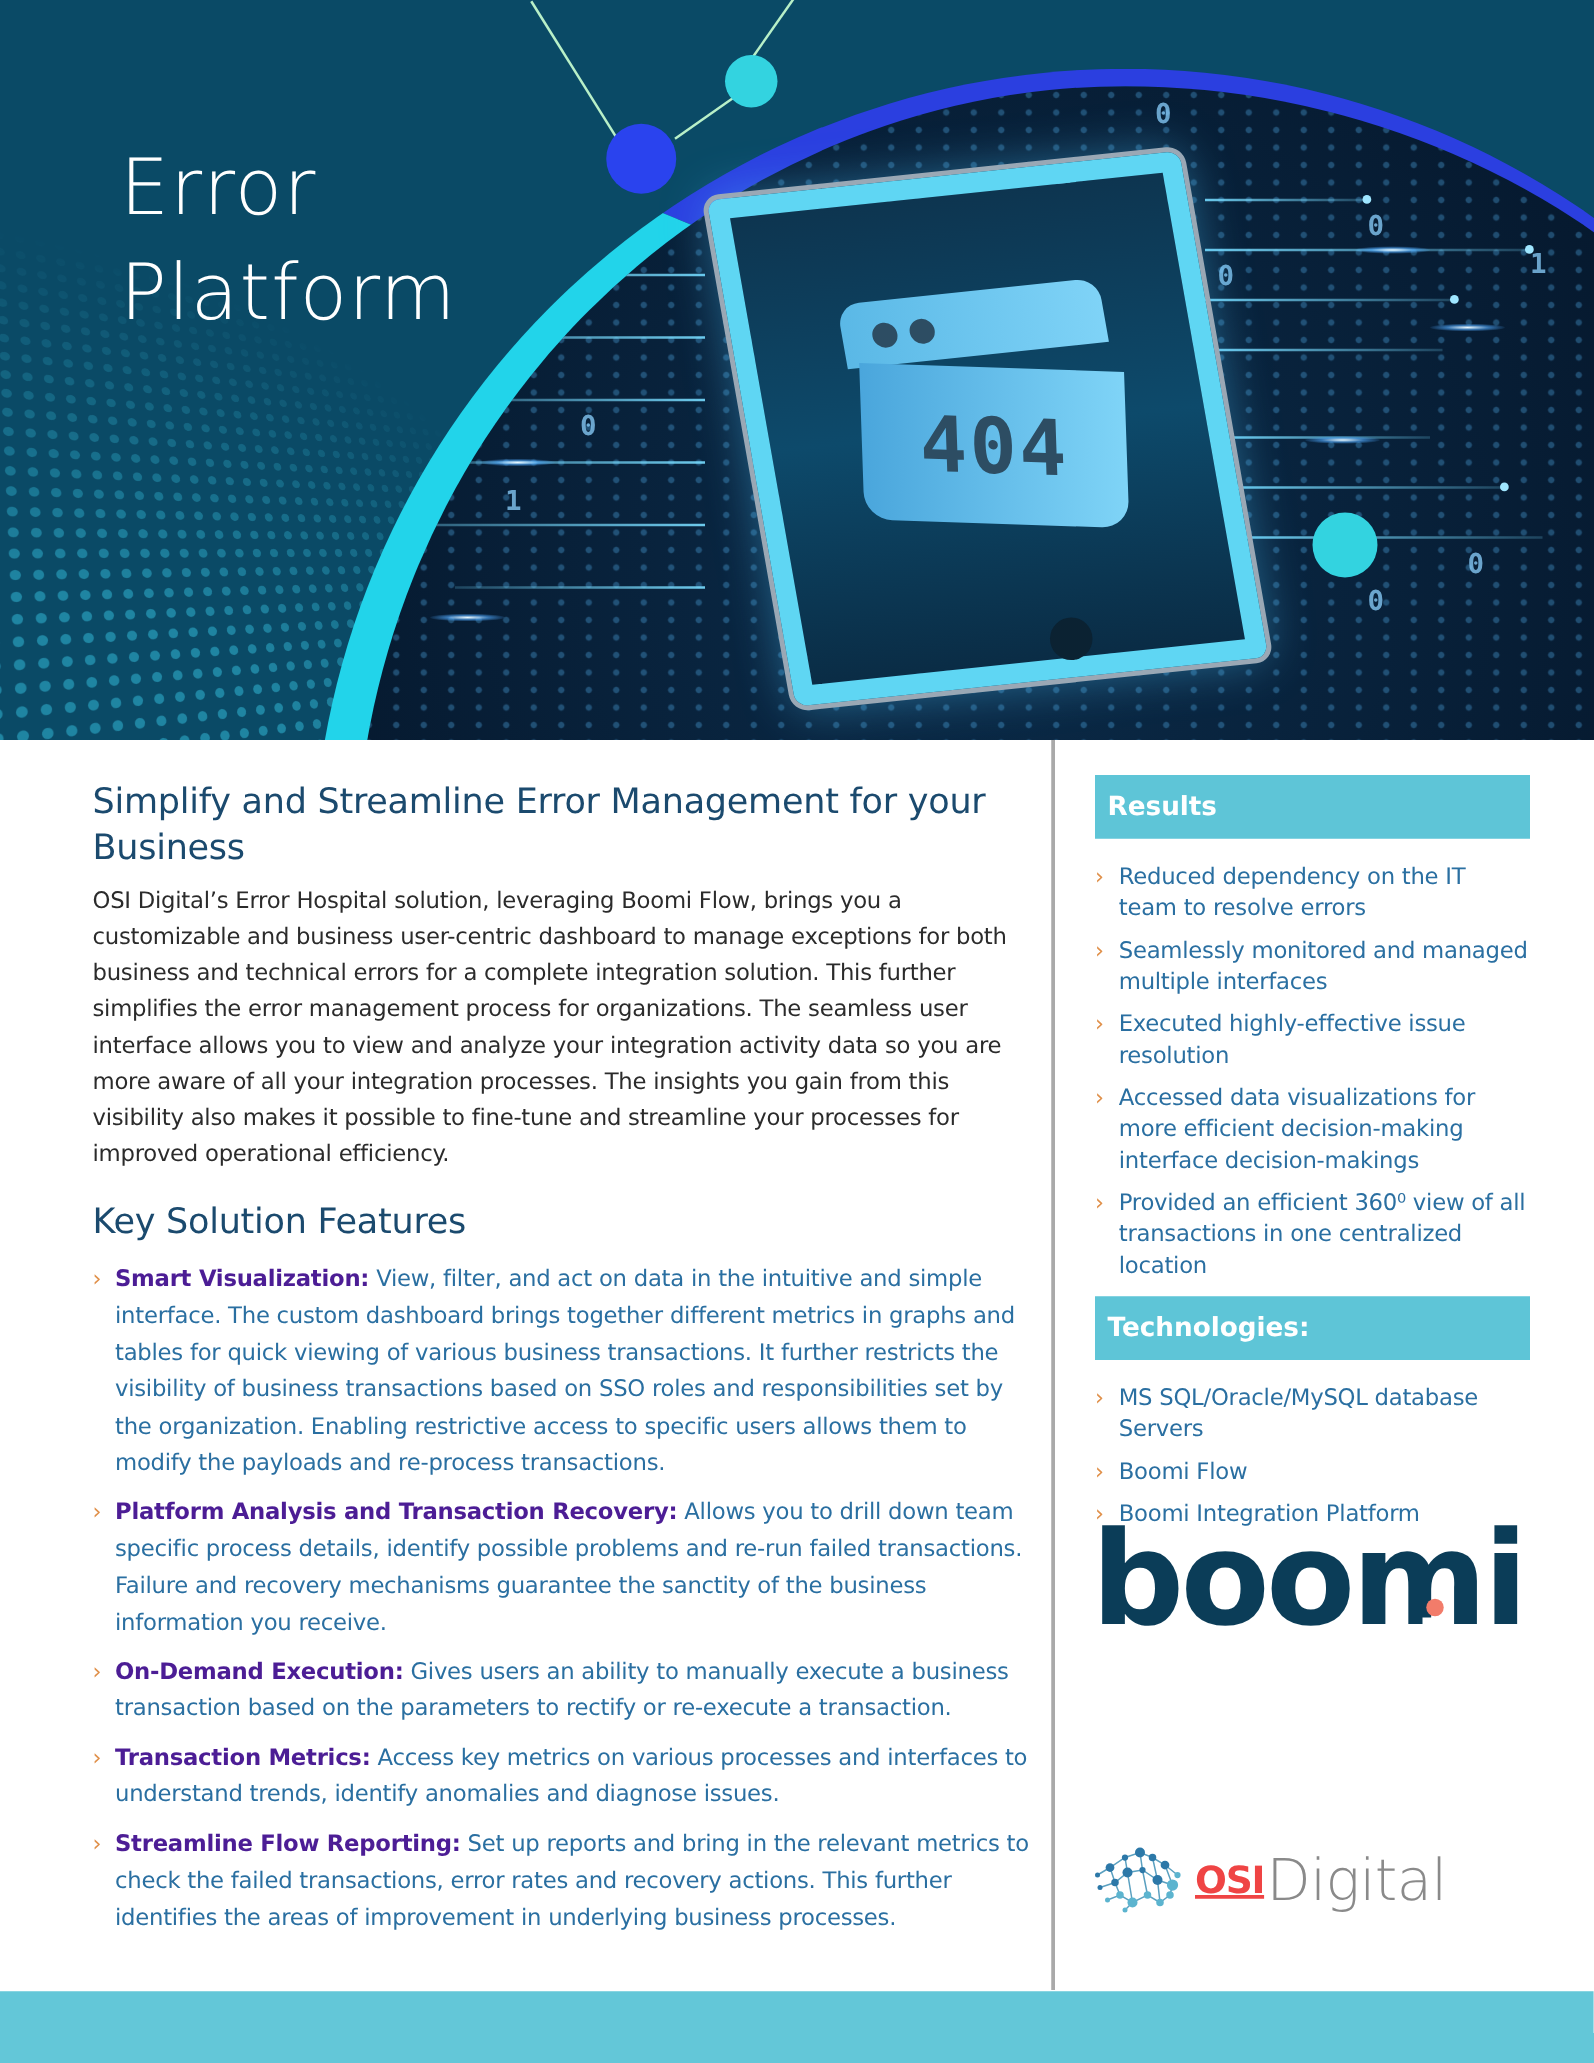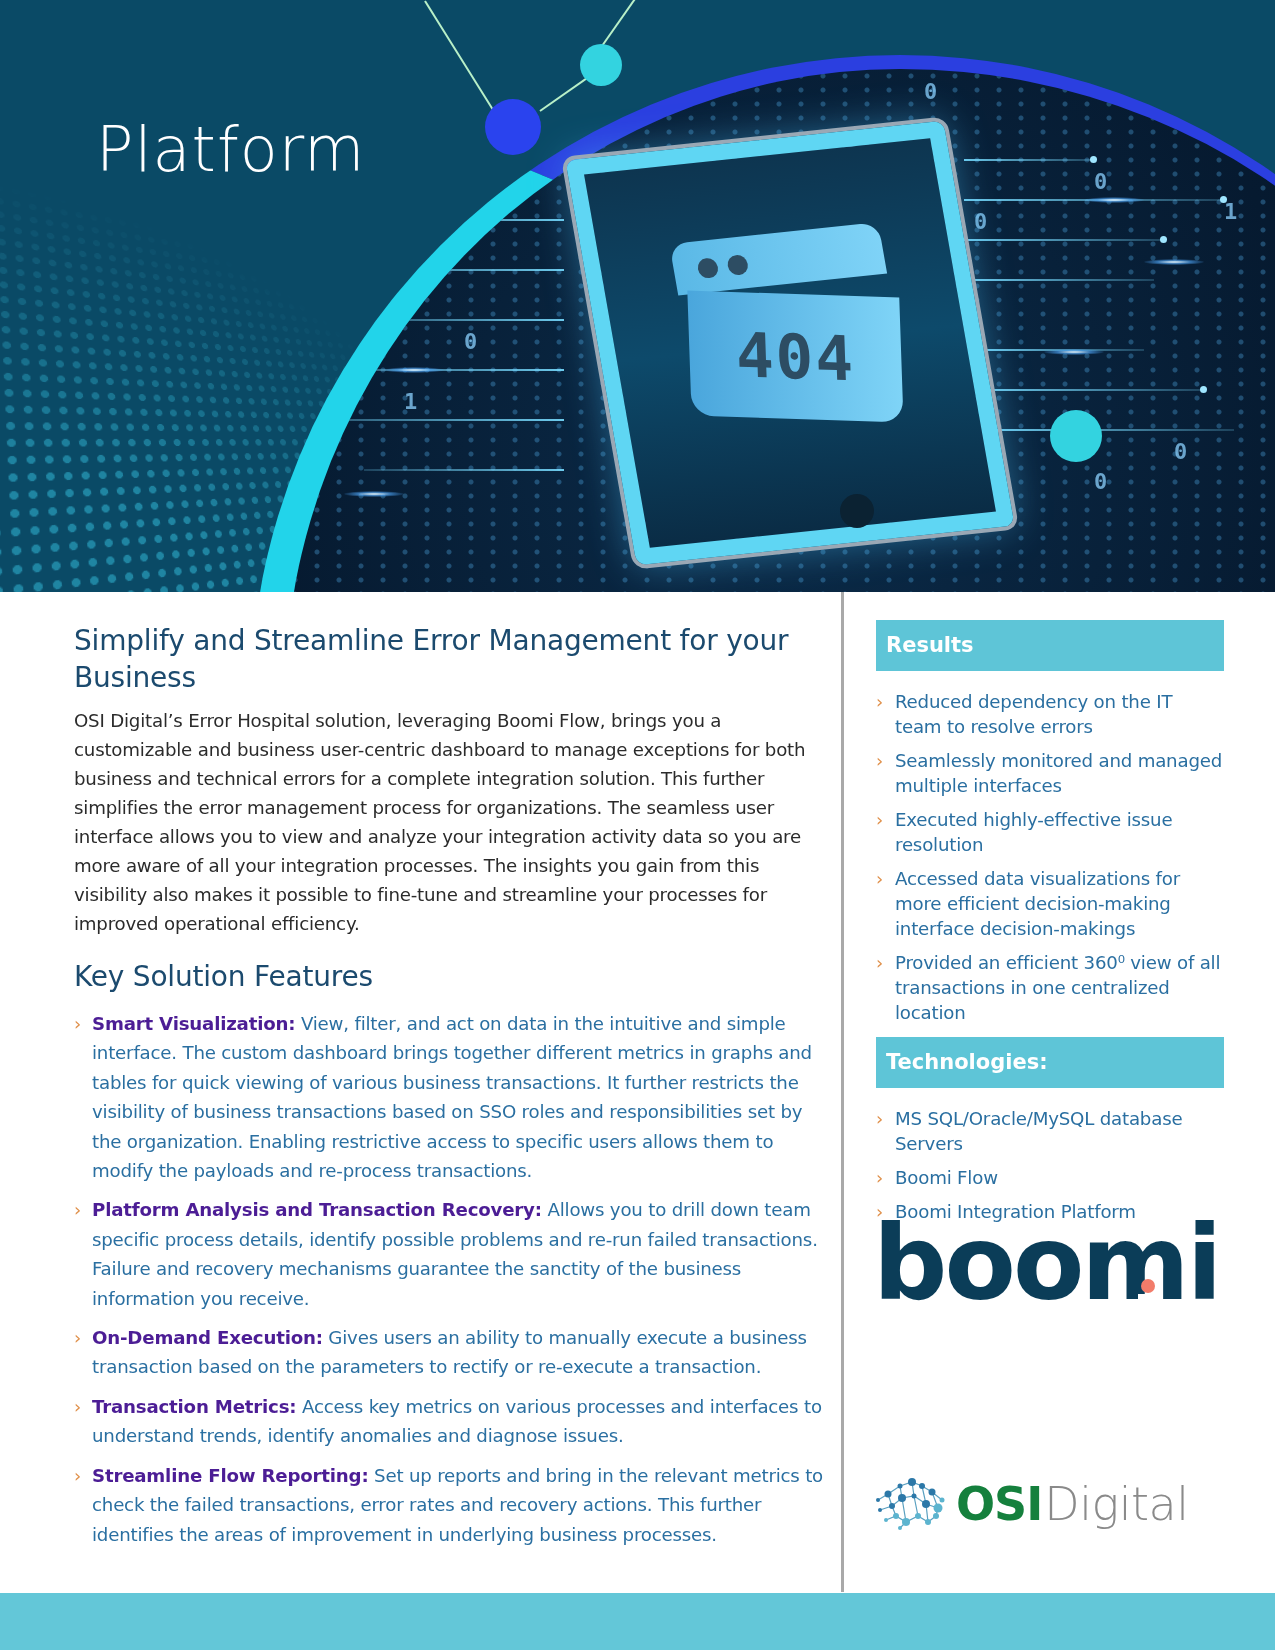--- a/index.html
+++ b/index.html
@@ -145,21 +145,21 @@
       position: absolute; left: 1138px; top: 1294px; width: 22px; height: 20px; background: #ffffff;
     }
 
     .osi-logo {
       position: absolute; left: 872px; top: 1474px; height: 60px; width: 330px;
       display: flex; align-items: center;
     }
     .osi-icon { width: 76px; height: 56px; }
     .osi-text-bold {
       margin-left: 8px; font-family: "DejaVu Sans", sans-serif; font-weight: bold;
-      font-size: 46px; color: #15803d; letter-spacing: -1px;
+      font-size: 30px; color: #ef4444; letter-spacing: -1px; text-decoration: underline;
     }
     .osi-text-light {
       margin-left: 2px; font-family: "DejaVu Sans", sans-serif; font-weight: 200;
       font-size: 46px; color: #8a8a8a; letter-spacing: -0.5px;
     }
 
     
     .footer-bar {
       position: absolute; left: 0; top: 1593px; width: 1275px; height: 57px;
       background: #63c7d8;
@@ -223,20 +223,21 @@
         <span class="dot" style="left:54px;"></span>
       </div>
       <div class="chip-card-bottom">404</div>
     </div>
   </div>
 
   <div class="node" style="left:1050px;top:410px;width:52px;height:52px;background:#33d3e0;"></div>
   <div class="node" style="left:840px;top:494px;width:34px;height:34px;background:#0b2232;"></div>
 
   <h1 class="hero-title">
+    <span>Error</span>
     <span>Platform</span>
   </h1>
 </div>
 
 <div class="main">
   <h2 class="h2">Simplify and Streamline Error Management for your Business</h2>
   <p class="intro">OSI Digital’s Error Hospital solution, leveraging Boomi Flow, brings you a customizable and business user-centric dashboard to manage exceptions for both business and technical errors for a complete integration solution. This further simplifies the error management process for organizations. The seamless user interface allows you to view and analyze your integration activity data so you are more aware of all your integration processes. The insights you gain from this visibility also makes it possible to fine-tune and streamline your processes for improved operational efficiency.</p>
 
   <h2 class="h2 features">Key Solution Features</h2>
   <ul class="feature-list">

